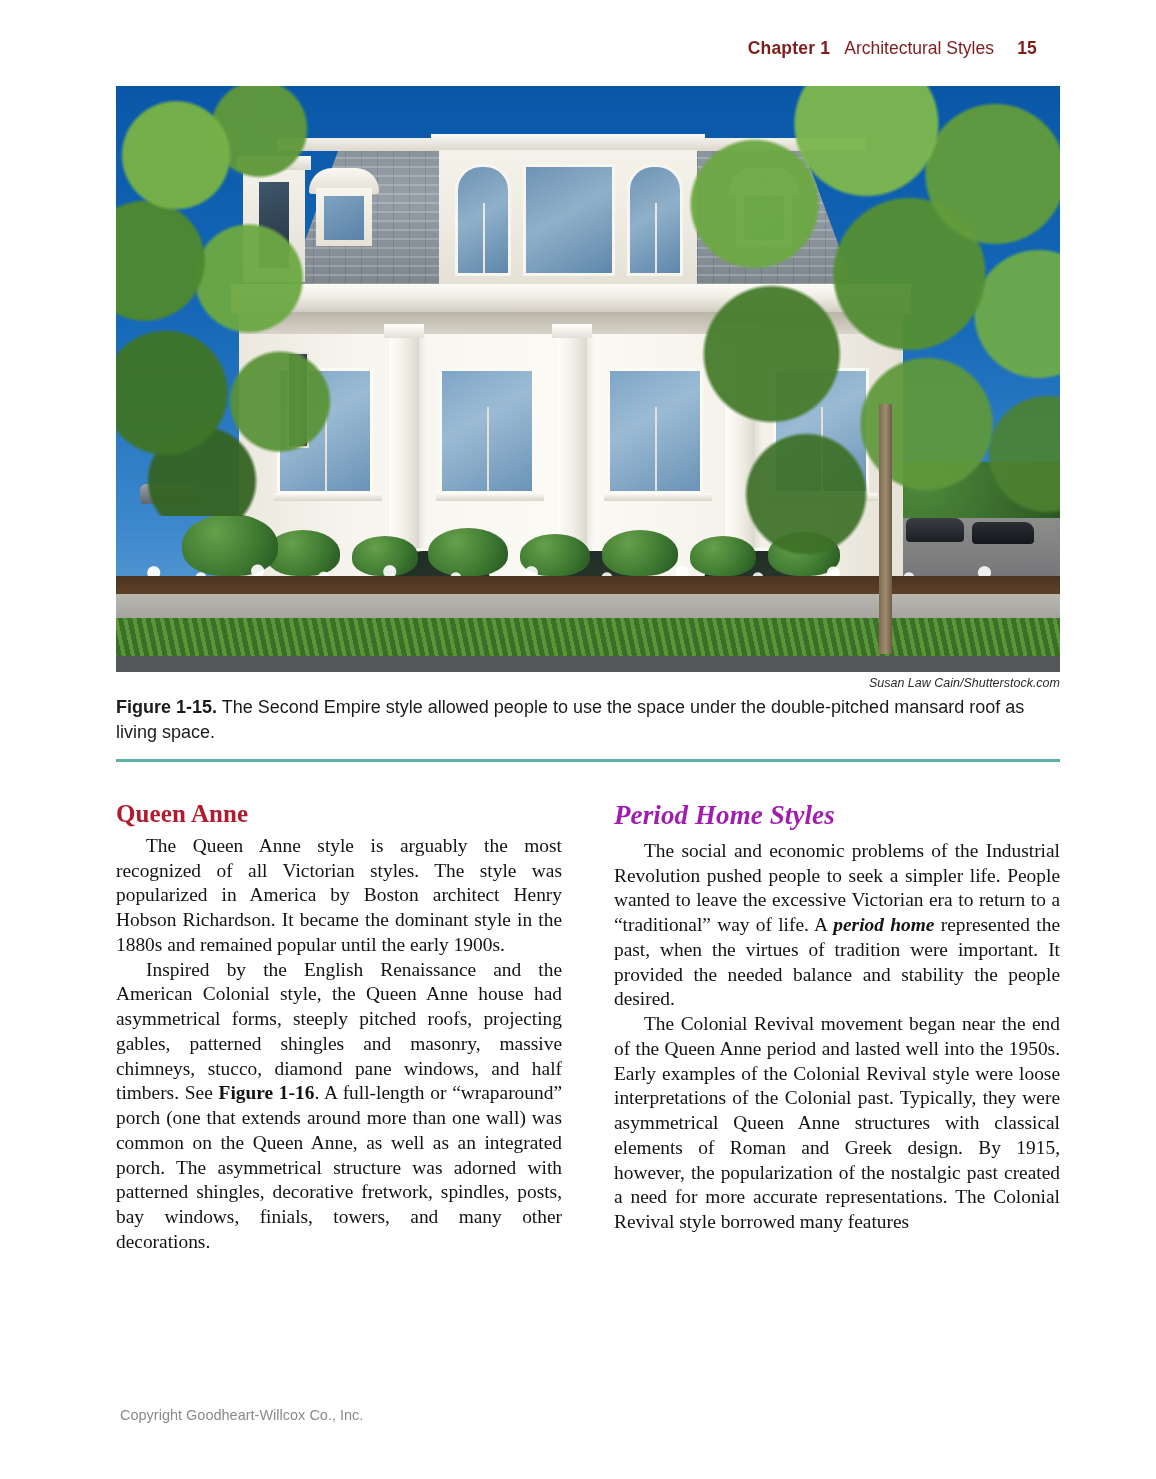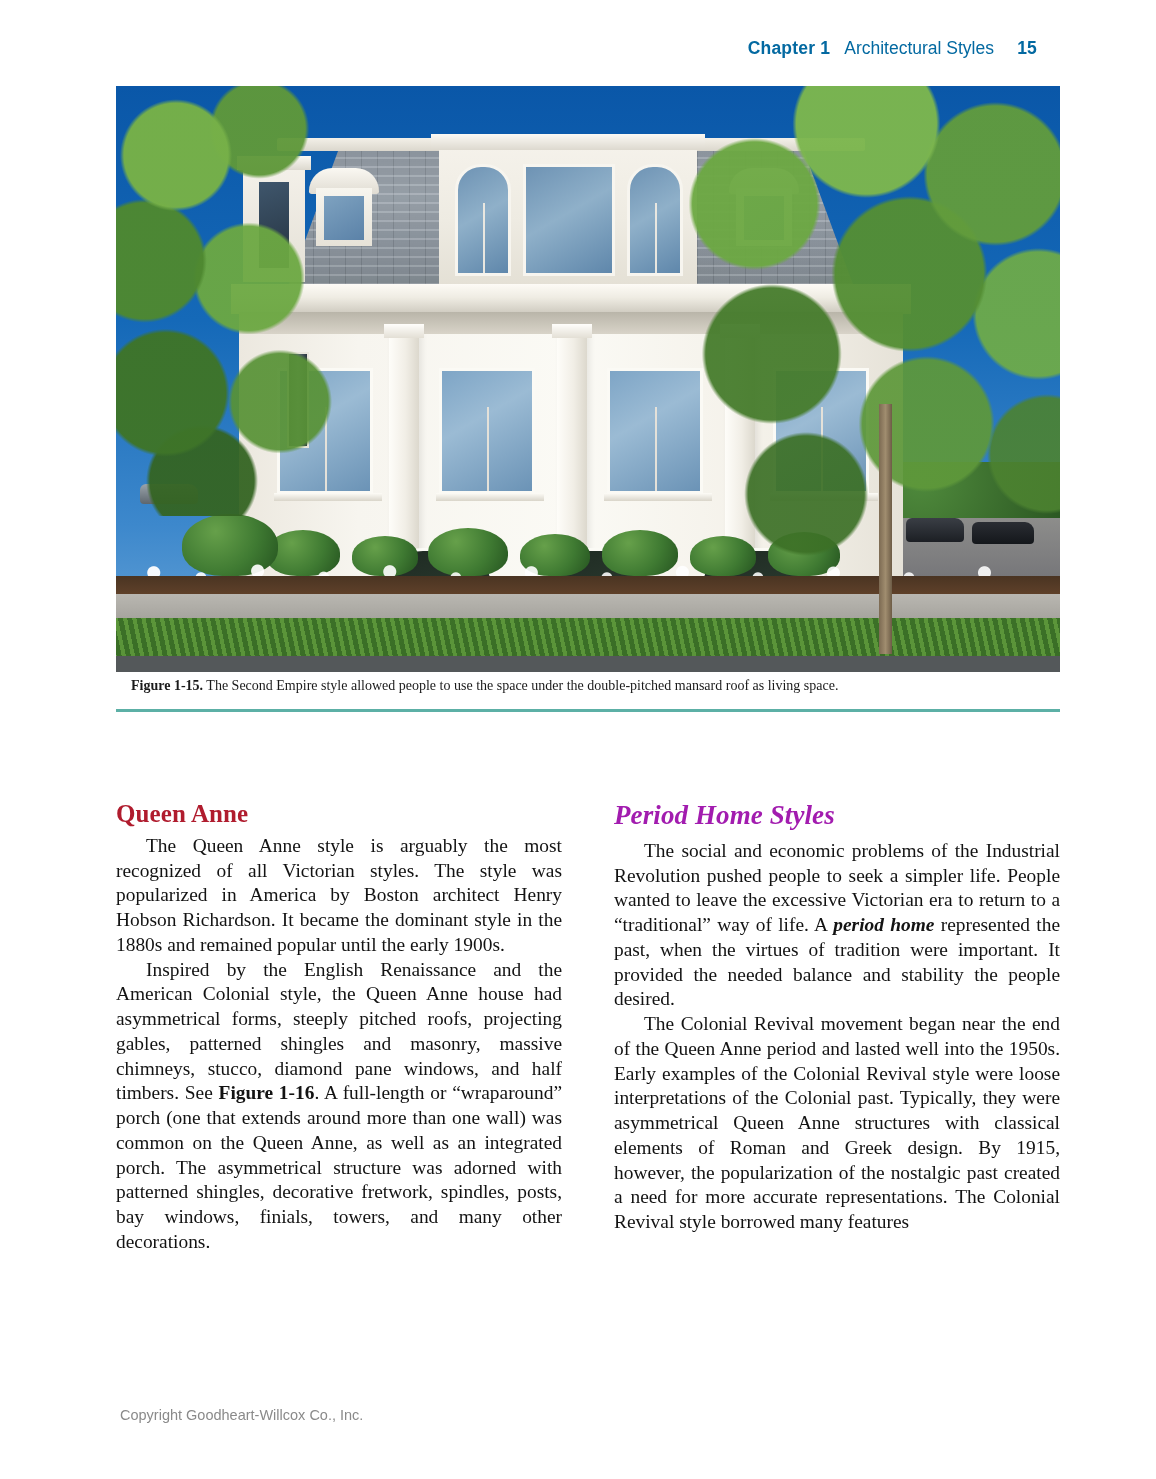--- a/index.html
+++ b/index.html
@@ -17,21 +17,21 @@
 
   
   .running-head {
     position: absolute;
     top: 36px;
     left: 116px;
     width: 944px;
     height: 24px;
     font-family: "Liberation Sans", sans-serif;
     font-size: 17.5px;
-    color: #0369a1;
+    color: #7f1d1d;
     display: flex;
     align-items: center;
     justify-content: flex-end;
   }
   .rh-chapter {
     font-weight: bold;
     letter-spacing: 0.2px;
   }
   .rh-title {
     margin-left: 14px;
@@ -442,26 +442,25 @@
     text-align: right;
     font-family: "Liberation Sans", sans-serif;
     font-style: italic;
     font-size: 12.5px;
     color: #2b2b2b;
     padding-top: 4px;
     line-height: 1.2;
   }
   .caption {
     width: 944px;
-    font-family: Liberation Serif, serif;
-    font-size: 14px;
+    font-family: Liberation Sans, sans-serif;
+    font-size: 18px;
     line-height: 1.38;
     color: #1a1a1a;
     padding-top: 4px;
-    margin-left: 15px;
   }
   .caption b { font-weight: bold; }
   .fig-rule {
     width: 944px;
     height: 3px;
     background: #5cb0a6;
     margin-top: 14px;
   }
 
   
@@ -638,20 +637,21 @@
     <div class="mulch"></div>
     <div class="sidewalk"></div>
     <div class="grasses"></div>
     <div class="asphalt"></div>
 
     <div class="tree-left"></div>
     <div class="tree-right"></div>
     <div class="trunk"></div>
   </div>
 
+  <div class="credit">Susan Law Cain/Shutterstock.com</div>
 
   <div class="caption">
     <b>Figure 1-15.</b><span> The Second Empire style allowed people to use the space under the double-pitched mansard roof as living space.</span>
   </div>
 
   <div class="fig-rule"></div>
 </div>
 
 <div class="columns">
 

